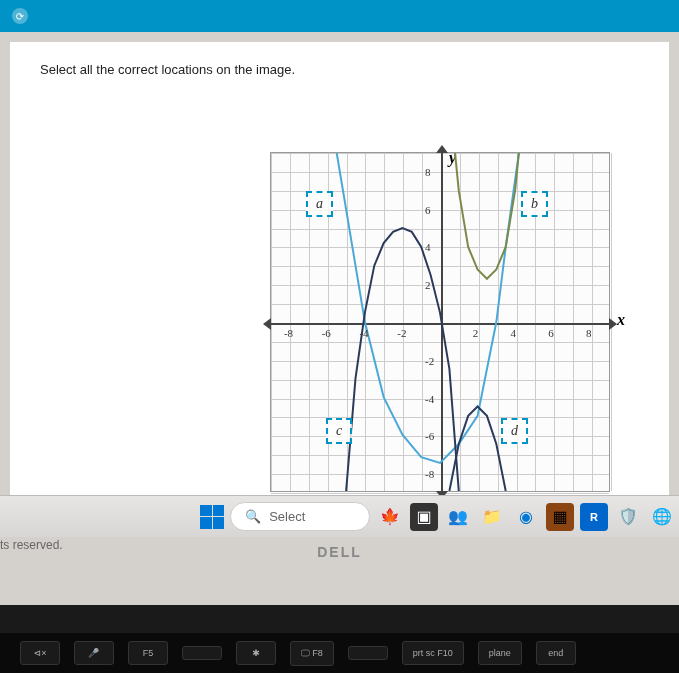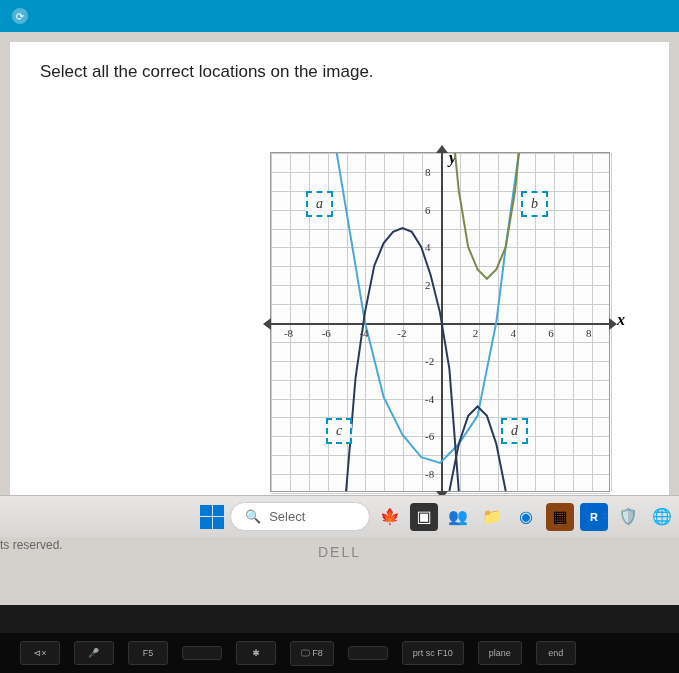--- a/index.html
+++ b/index.html
@@ -36,21 +36,21 @@
       justify-content: center;
       font-size: 10px;
     }
     .content-area {
       background: white;
       margin: 10px 10px 0 10px;
       padding: 20px 30px;
       height: 490px;
       position: relative;
     }
-    .instruction-1 { font-size: 17px; color: #222; margin-bottom: 12px; }
+    .instruction-1 { font-size: 13px; color: #222; margin-bottom: 12px; }
     .instruction-2 { font-size: 13px; color: #222; margin-bottom: 20px; }
     .chart-container {
       position: absolute;
       left: 260px;
       top: 110px;
       width: 340px;
       height: 340px;
       background: #fcfcfc;
       border: 1px solid #999;
     }
@@ -140,21 +140,21 @@
       font-size: 16px;
     }
     .dell-logo {
       position: absolute;
       bottom: 45px;
       left: 50%;
       transform: translateX(-50%);
       color: #888;
       font-size: 14px;
       letter-spacing: 2px;
-      font-weight: 400;
+      font-weight: 700;
     }
     .keyboard {
       position: absolute;
       bottom: 0;
       width: 100%;
       height: 40px;
       background: #0a0a0a;
       display: flex;
       gap: 14px;
       padding: 6px 20px;

